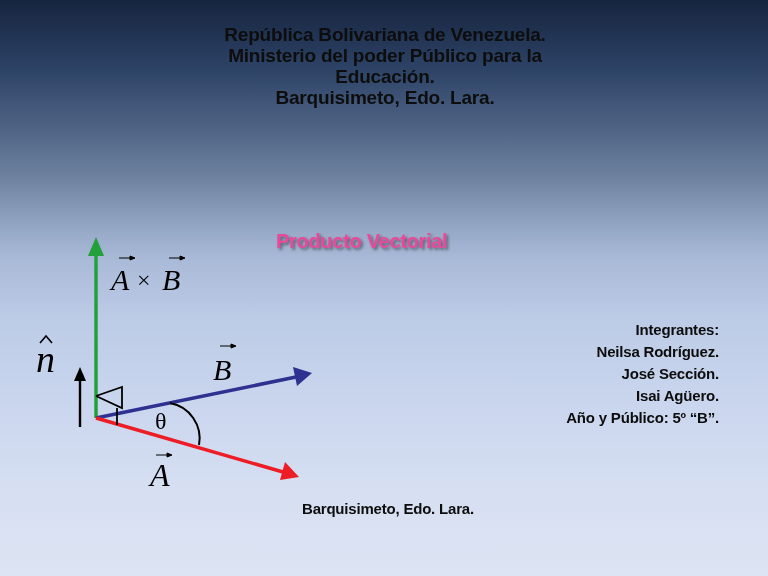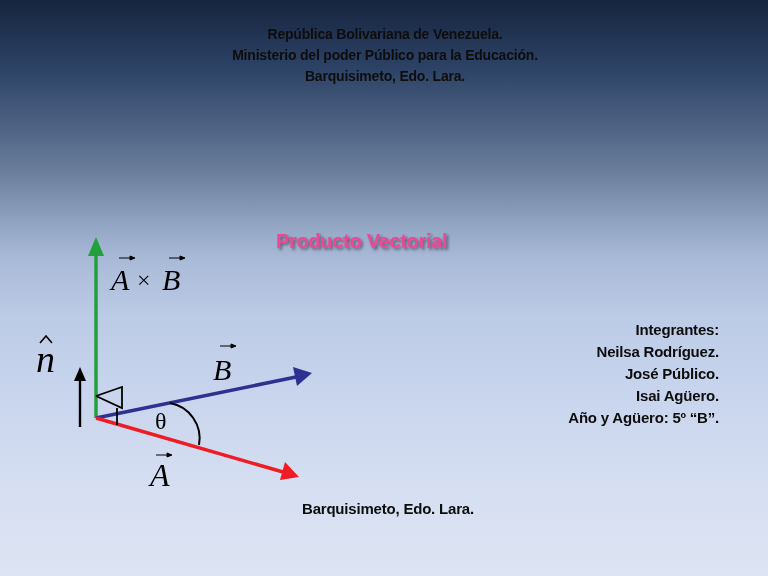--- a/index.html
+++ b/index.html
@@ -7,21 +7,21 @@
     width: 768px; height: 576px; overflow: hidden; position: relative;
     background: linear-gradient(to bottom,
       #16243f 0%, #2d4366 12%, #4e6384 22%, #6b7f9d 30%,
       #8ea2c0 38%, #a9bad8 45%, #bccbe6 55%, #cad6ee 70%,
       #d6dff2 85%, #dde4f3 100%);
     font-family: "Liberation Sans", sans-serif;
   }
   .header {
     position: absolute; left: 190px; top: 24px; width: 390px;
     text-align: center; color: #0d0d0d; font-weight: bold;
-    font-size: 14px; line-height: 21px; letter-spacing: -0.2px;
+    font-size: 19px; line-height: 21px; letter-spacing: -0.2px;
   }
   .title {
     position: absolute; left: 276px; top: 230px;
     font-size: 20px; font-weight: bold; color: #ec4899;
     text-shadow: 2px 2px 3px rgba(0,0,0,0.45);
     letter-spacing: -0.3px;
   }
   .members {
     position: absolute; right: 49px; top: 319px;
     text-align: right; color: #0d0d0d; font-weight: bold;
@@ -88,18 +88,18 @@
   <text class="math" x="162" y="290" font-size="30" fill="#000">B</text>
   <text class="math" x="36" y="372" font-size="38" fill="#000">n</text>
   <text class="math" x="213" y="380" font-size="30" fill="#000">B</text>
   <text class="math" x="150" y="486" font-size="32" fill="#000">A</text>
   <text x="155" y="429" font-size="24" font-family="'Liberation Serif', serif" fill="#000">θ</text>
 </svg>
 
 <div class="members">
   <div>Integrantes:</div>
   <div>Neilsa Rodríguez.</div>
-  <div>José Público.</div>
+  <div>José Sección.</div>
   <div>Isai Agüero.</div>
-  <div>Año y Agüero: 5º “B”.</div>
+  <div>Año y Público: 5º “B”.</div>
 </div>
 
 <div class="footer">Barquisimeto, Edo. Lara.</div>
 
 </body></html>

